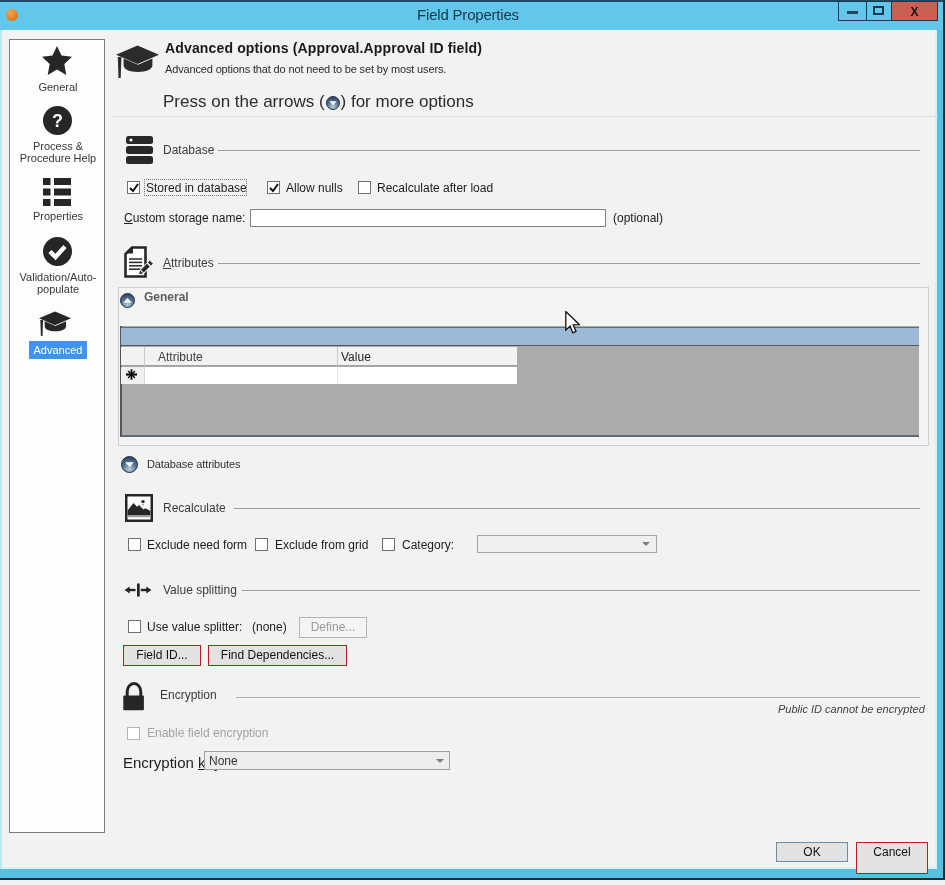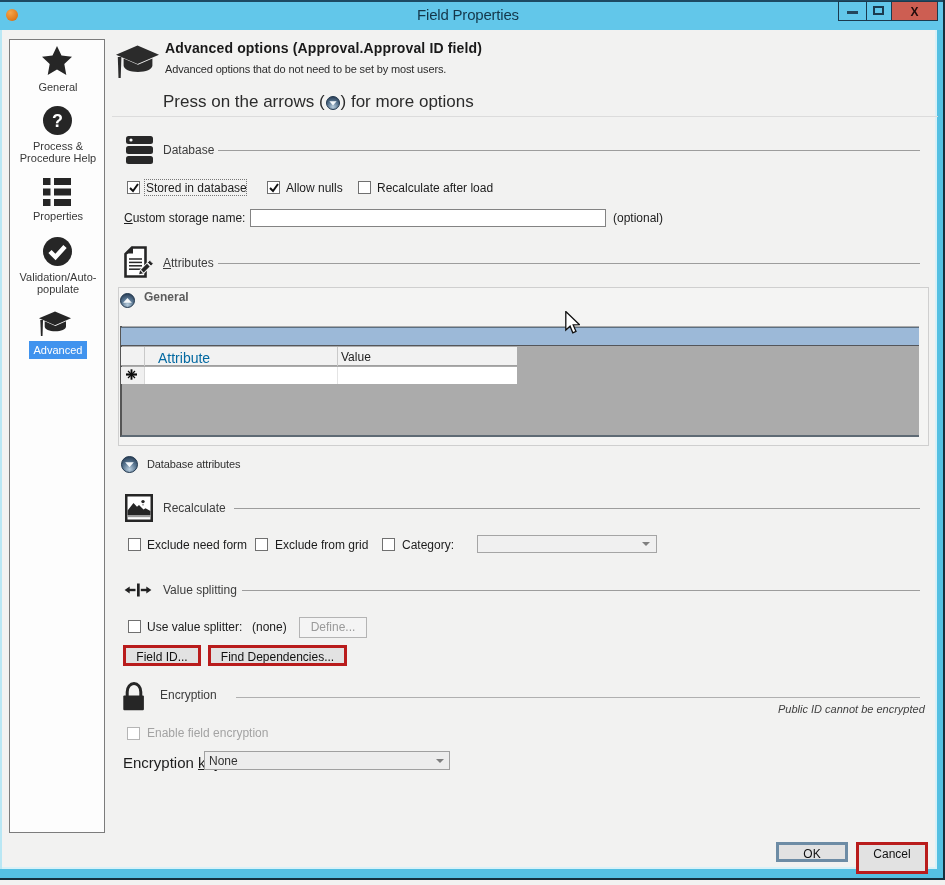--- a/index.html
+++ b/index.html
@@ -34,21 +34,21 @@
 #hdr-press{left:163px;top:92px;font-size:17px;color:#2c2c2c}
 #hdrline{left:112px;top:116px;width:826px;height:1px;background:#dcdcdc}
 
 .seclabel{font-size:12px;color:#3c3c3c}
 .secline{height:1px;background:#9d9d9d}
 
 .cb{width:13px;height:13px;background:#fff;border:1px solid #707070}
 .cblabel{font-size:12px;color:#1c1c1c}
 
 #storagename{left:250px;top:209px;width:356px;height:18px;background:#fff;border:1px solid #838383}
-.btn{background:#e2e2e2;border:3px solid #b91c1c;text-align:center;font-size:12px;color:#111;white-space:nowrap;overflow:hidden}
+.btn{background:#e2e2e2;border:1px solid #b91c1c;text-align:center;font-size:12px;color:#111;white-space:nowrap;overflow:hidden}
 .ddl{background:#f0f0f0;border:1px solid #a5a5a5}
 .ddlarrow{width:0;height:0;border-left:4px solid transparent;border-right:4px solid transparent;border-top:4px solid #7f7f7f}
 
 #genpanel{left:118px;top:287px;width:811px;height:159px;background:#f4f4f3;border:1px solid #cfcfcf}
 #genlabel{left:144px;top:290px;font-size:12px;font-weight:bold;color:#5c5c5c}
 #grid{left:120px;top:326px;width:799px;height:111px;background:#ababab;border-left:2px solid #555;border-bottom:2px solid #5e6a74}
 #bluehdr{left:121px;top:327px;width:798px;height:19px;background:#9cb9d8;border-top:1px solid #5c6f81;border-bottom:1px solid #54565a}
 #gridhdrrow{left:121px;top:347px;width:396px;height:19px;background:#f2f2f2;border-bottom:1px solid #a0a0a0}
 #gridstarrow{left:121px;top:367px;width:396px;height:17px;background:#fff}
 #gridselcell{left:121px;top:367px;width:24px;height:17px;background:#f0f0f0;border-right:1px solid #d8d8d8}
@@ -194,21 +194,21 @@
     </defs>
     <circle cx="7.5" cy="7.5" r="7" fill="url(#orbg2)" stroke="#22384e" stroke-width="1"></circle>
     <polygon points="3.2,9.7 7.5,4.9 11.8,9.7" fill="#f4f8fb"></polygon>
   </svg>
 <div class="abs" id="genlabel">General</div>
 <div class="abs" id="grid"></div>
 <div class="abs" id="bluehdr"></div>
 <div class="abs" id="gridhdrrow"></div>
 <div class="abs colsep" style="left:144px;top:347px;height:19px"></div>
 <div class="abs colsep" style="left:337px;top:347px;height:19px"></div>
-<div class="abs" style="left:158px;top:350px;font-size:14px;color:#0369a1">Attribute</div>
+<div class="abs" style="left:158px;top:350px;font-size:12px;color:#404040">Attribute</div>
 <div class="abs" style="left:341px;top:350px;font-size:12px;color:#222">Value</div>
 <div class="abs" id="gridstarrow"></div>
 <div class="abs" id="gridselcell"></div>
 <div class="abs colsep" style="left:337px;top:367px;height:17px;background:#e4e4e4"></div>
 <svg class="abs" style="left:126px;top:369px" width="11" height="11" viewBox="0 0 11 11">
     <g stroke="#0a0a0a">
       <line x1="0" y1="5.5" x2="11" y2="5.5" stroke-width="2.2"></line>
       <line x1="5.5" y1="0.3" x2="5.5" y2="10.7" stroke-width="1.9"></line>
       <line x1="2" y1="2" x2="9" y2="9" stroke-width="1.2"></line>
       <line x1="9" y1="2" x2="2" y2="9" stroke-width="1.2"></line>

